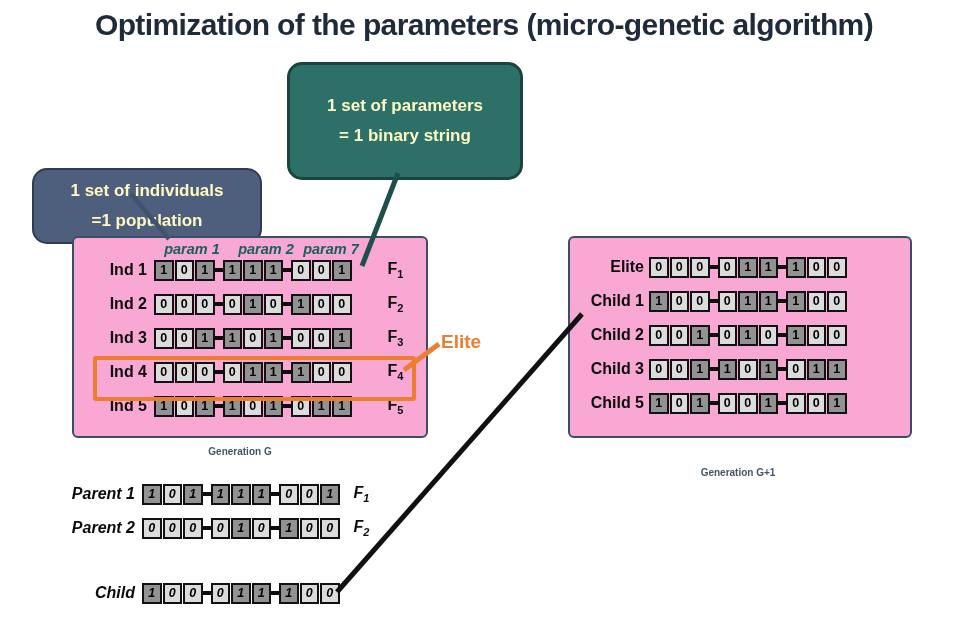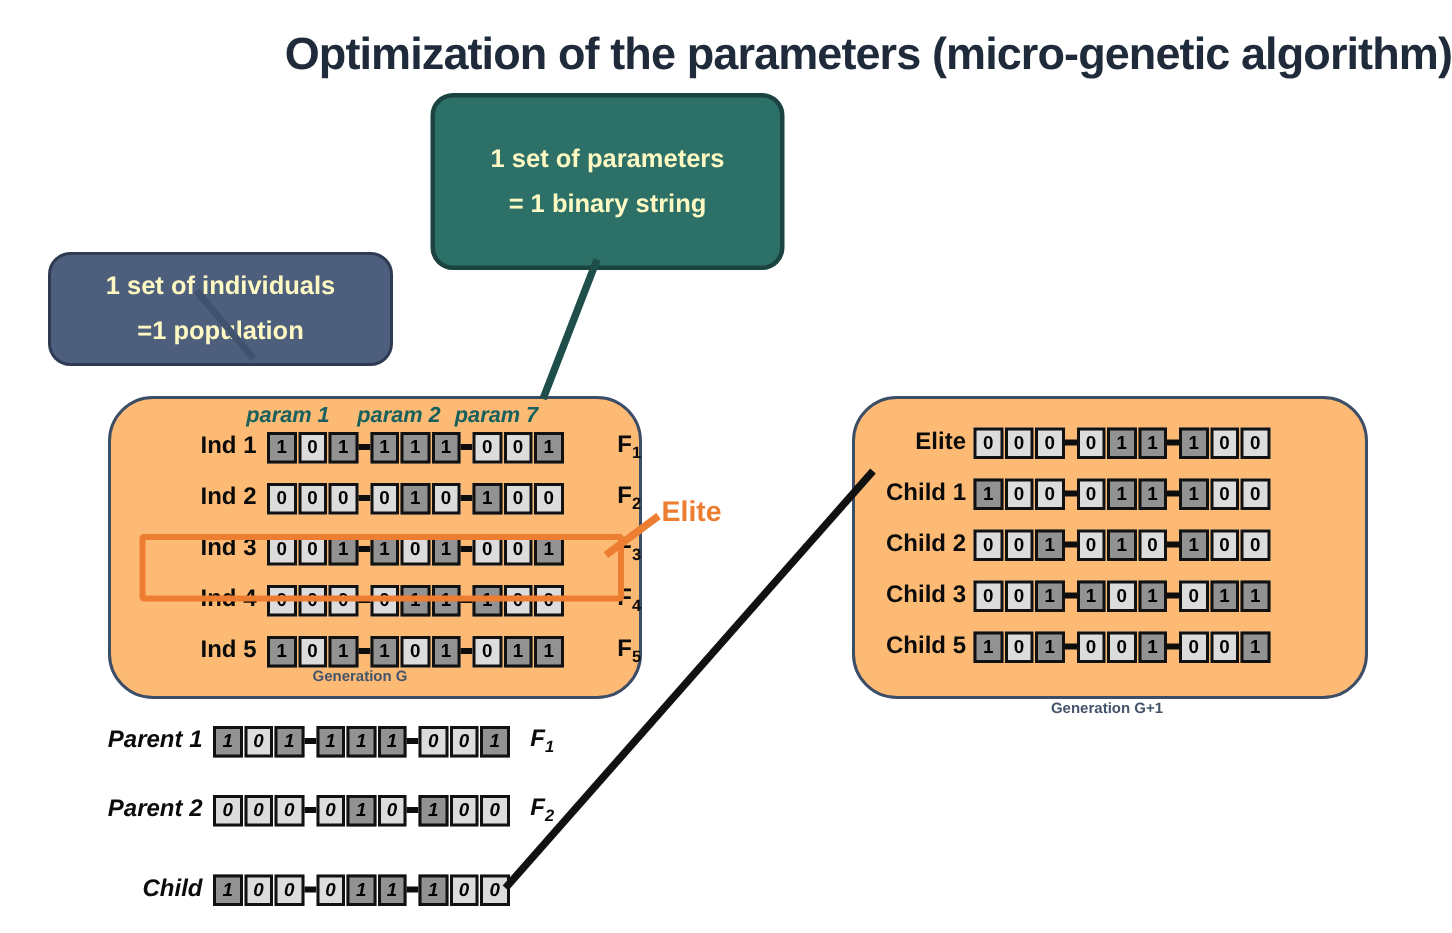--- a/index.html
+++ b/index.html
@@ -1,38 +1,38 @@
 <!DOCTYPE html>
 <html style="--title-text: #1f2a3a; --population-fill: #4d5f7d; --population-border: #2e3b52; --individual-fill: #2c7068; --individual-border: #1b4340; --box-border: #3c4d68; --param-header-text: #17605e; --caption-text: #44546a; --elite-accent: #ed7d31; --bit-one-fill: #929292; --bit-zero-fill: #dcdcdc; --bit-border: #111111;"><head>
 <meta charset="utf-8">
 <style>
   html,body{margin:0;padding:0;background:#fff;}
   .stage{position:relative;width:968px;height:622px;background:#fff;overflow:hidden;
          font-family:"Liberation Sans","DejaVu Sans",sans-serif;}
-  .title{position:absolute;top:20px;left:0;width:968px;text-align:right;
+  .title{position:absolute;top:8px;left:0;width:968px;text-align:center;
          font-size:30px;font-weight:700;letter-spacing:-0.6px;color:var(--title-text,#1f2a3a);}
   .callout{position:absolute;border-radius:15px;color:#fef9c3;font-weight:700;font-size:17px;
            display:flex;flex-direction:column;justify-content:center;text-align:center;line-height:30px;}
   .callout-pop{left:32px;top:123px;width:226px;height:72px;
                background:var(--population-fill,#4d5f7d);border:2.5px solid var(--population-border,#2e3b52);margin-top:45px;}
   .callout-ind{left:287px;top:62px;width:230px;height:112px;
                background:var(--individual-fill,#2c7068);border:3px solid var(--individual-border,#1b4340);}
-  .genbox{position:absolute;background:#fdba74;border:2.5px solid var(--box-border,#3c4d68);border-radius:30px;margin-top:28px;}
+  .genbox{position:absolute;background:#f9a8d4;border:2.5px solid var(--box-border,#3c4d68);border-radius:6px;}
   .genbox-g{left:72px;top:236px;width:352px;height:198px;}
   .genbox-g1{left:568px;top:236px;width:340px;height:198px;}
   .param-headers{position:absolute;top:3px;left:0;width:100%;font-style:italic;font-weight:700;
                  font-size:14.5px;color:var(--param-header-text,#17605e);}
   .param-headers span{position:absolute;width:80px;text-align:center;}
   .ph1{left:78px;} .ph2{left:152px;} .ph3{left:217px;}
   .rows{position:absolute;left:0;}
   .genbox-g .rows{top:15px;}
   .genbox-g1 .rows{top:12px;}
   .bitrow{display:flex;align-items:center;height:34px;}
   .rowlabel{font-weight:700;font-size:16px;color:#0b0b0b;text-align:right;flex:none;}
-  .genbox-g .rowlabel{width:73px;margin-right:7px;padding-left:24px;}
+  .genbox-g .rowlabel{width:73px;margin-right:7px;}
   .genbox-g1 .rowlabel{width:74px;margin-right:5px;}
   .bits{display:flex;align-items:center;flex:none;}
   .group{display:flex;gap:1px;flex:none;}
   .cell{box-sizing:border-box;width:19.5px;height:21px;border:2.5px solid var(--bit-border,#111);
         display:flex;align-items:center;justify-content:center;
         font-size:12.5px;font-weight:700;color:#000;flex:none;}
   .b1{background:var(--bit-one-fill,#929292);}
   .b0{background:var(--bit-zero-fill,#dcdcdc);}
   .glink{width:8px;height:3.5px;background:#0d0d0d;flex:none;}
   .fit{font-size:16px;font-weight:700;color:#0b0b0b;flex:none;}
@@ -329,21 +329,21 @@
           </span>
           <span class="glink"></span>
           <span class="group">
             <span class="cell b0">0</span>
             <span class="cell b0">0</span>
             <span class="cell b1">1</span>
           </span>
         </span>
         <span class="fit">F<sub>1</sub></span>
       </div>
-      <div class="bitrow cross-row" style="top: 511px; margin-top: 12px;">
+      <div class="bitrow cross-row" style="top: 511px;">
         <span class="rowlabel">Parent 2</span>
         <span class="bits">
           <span class="group">
             <span class="cell b0">0</span>
             <span class="cell b0">0</span>
             <span class="cell b0">0</span>
           </span>
           <span class="glink"></span>
           <span class="group">
             <span class="cell b0">0</span>

